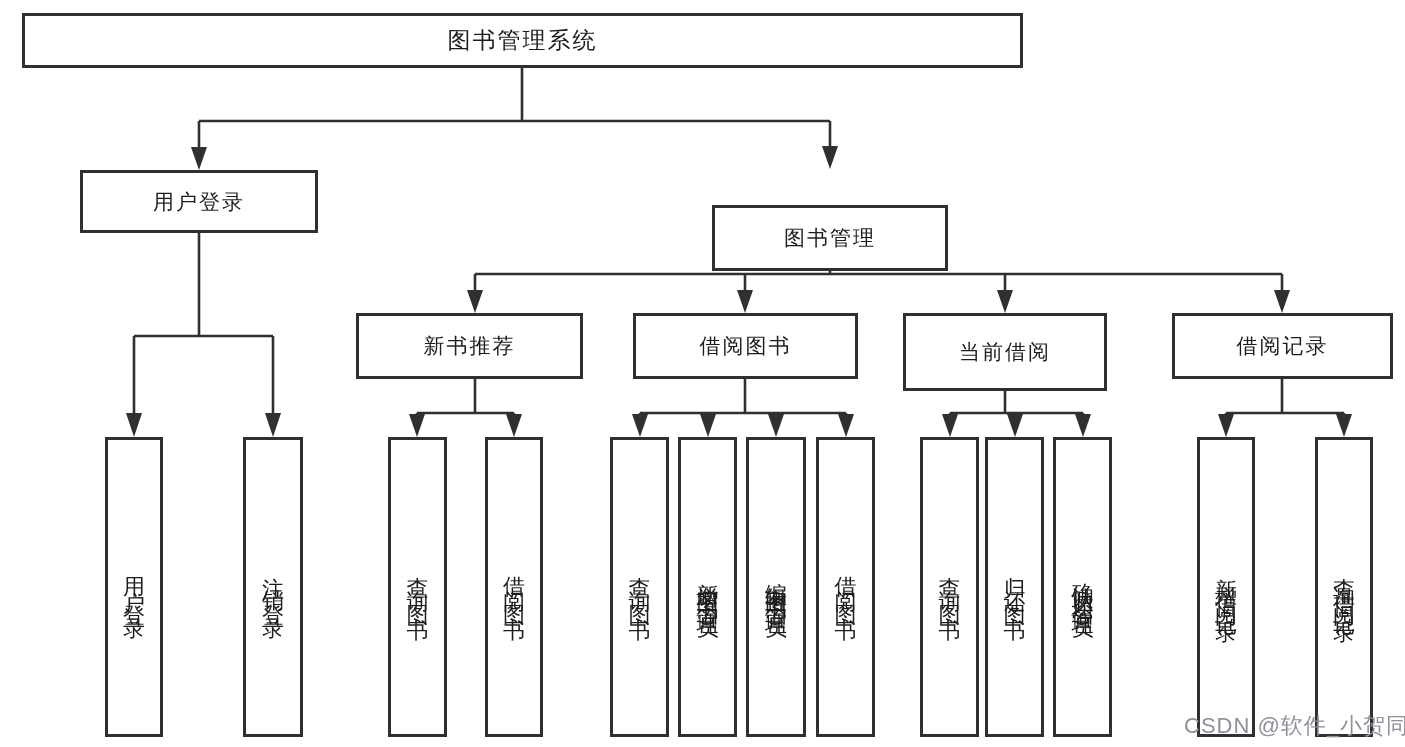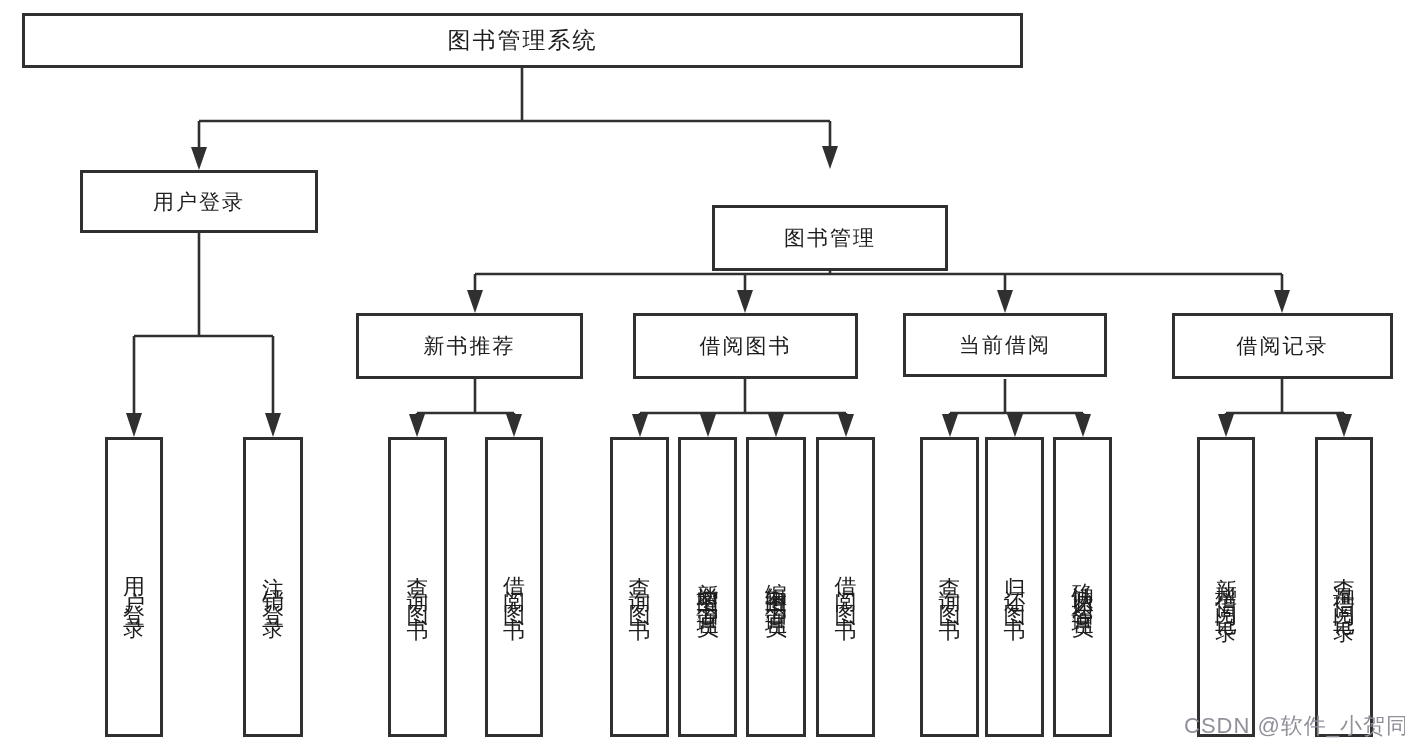--- a/index.html
+++ b/index.html
@@ -89,21 +89,21 @@
     <polygon class="arrow" points="1336,414 1352,414 1344,437"></polygon>
   </svg>
 
   <div class="node root" style="left:22px;top:13px;width:1001px;height:55px;">图书管理系统</div>
 
   <div class="node hnode" style="left:80px;top:170px;width:238px;height:63px;">用户登录</div>
   <div class="node hnode" style="left:712px;top:169px;width:236px;height:66px;margin-top:36px;">图书管理</div>
 
   <div class="node hnode" style="left:356px;top:313px;width:227px;height:66px;">新书推荐</div>
   <div class="node hnode" style="left:633px;top:313px;width:225px;height:66px;">借阅图书</div>
-  <div class="node hnode" style="left:903px;top:313px;width:204px;height:64px;">当前借阅</div>
+  <div class="node hnode" style="left:903px;top:313px;width:204px;height:78px;">当前借阅</div>
   <div class="node hnode" style="left:1172px;top:313px;width:221px;height:66px;">借阅记录</div>
 
   <div class="node leaf vt4" style="left:105px;top:437px;width:58px;height:300px;">
     <span>用户登录</span>
   </div>
   <div class="node leaf vt4" style="left:243px;top:437px;width:60px;height:300px;">
     <span>注销登录</span>
   </div>
 
   <div class="node leaf vt4" style="left:388px;top:437px;width:59px;height:300px;">

